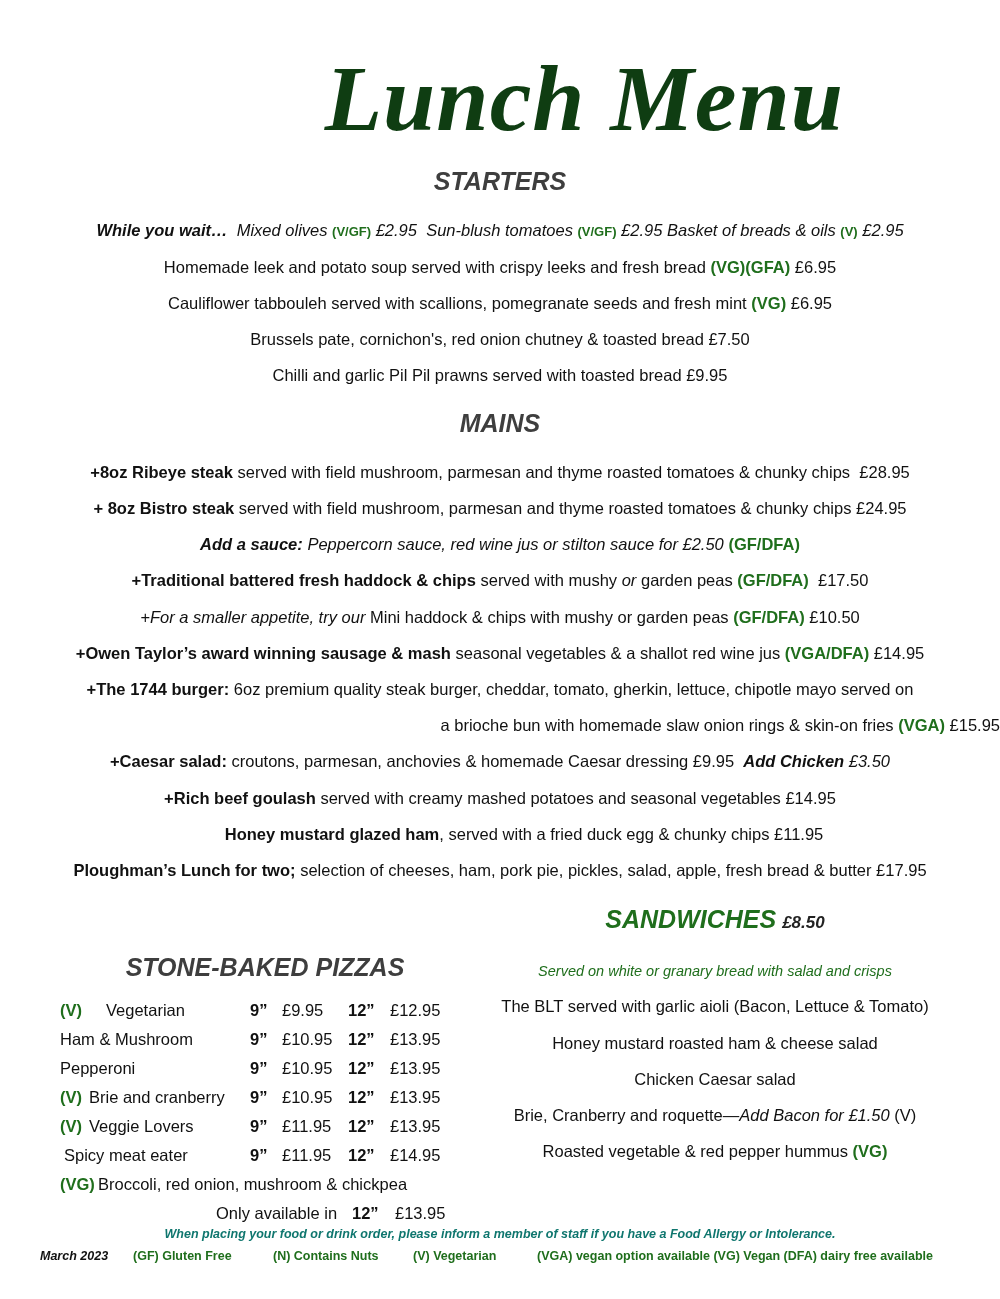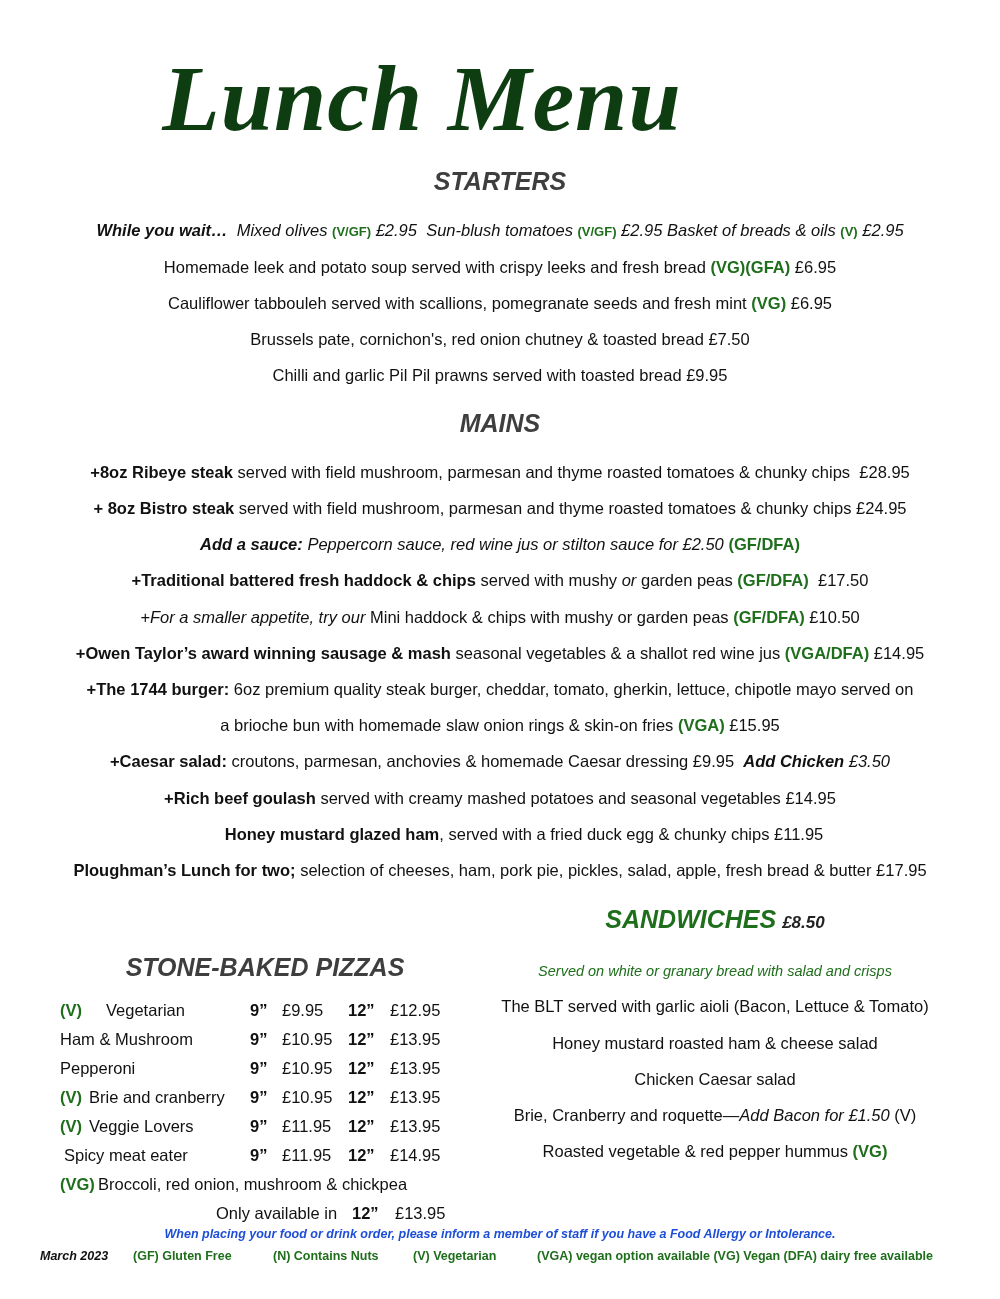--- a/index.html
+++ b/index.html
@@ -1,39 +1,39 @@
 <!DOCTYPE html>
 <html><head>
 <meta charset="utf-8">
 <style>
   html, body { margin: 0; padding: 0; background: #ffffff; }
   body { width: 1000px; height: 1299px; position: relative; overflow: hidden;
          font-family: "Liberation Sans", sans-serif; color: #111; }
-  .title { position: absolute; top: 48px; left: 0; width: 844px; text-align: center;
+  .title { position: absolute; top: 48px; left: 0; width: 844px; text-align: right;
            font-family: "Liberation Serif", serif; font-style: italic; font-weight: bold;
            font-size: 94px; color: #0f3d12; letter-spacing: 1px; line-height: 100px; }
   .section-head { position: absolute; left: 0; width: 1000px; text-align: center;
            font-style: italic; font-weight: bold; font-size: 25px; color: #3e3e3e; }
   .line { position: absolute; left: 0; width: 1000px; text-align: center; font-size: 16.5px;
           white-space: nowrap; line-height: 22px; }
   .b { font-weight: bold; }
   .i { font-style: italic; }
   .g { color: #1f6e1c; font-weight: bold; }
   .gs { color: #1f6e1c; font-weight: bold; font-size: 13px; margin-top: 8px; }
   .col-left { position: absolute; left: 40px; top: 953px; width: 430px; }
   .col-right { position: absolute; left: 465px; top: 905px; width: 500px; }
   .pz-head { text-align: center; font-style: italic; font-weight: bold; font-size: 25px; color: #3e3e3e; margin-left: 20px; }
   .pz-row { position: absolute; left: 20px; font-size: 16.5px; white-space: nowrap; height: 22px; }
   .pz-row span { position: absolute; }
   .sw-head { text-align: center; font-style: italic; font-weight: bold; font-size: 25px; color: #1f6e1c; }
   .sw-price { font-size: 17px; color: #222; margin-left: 6px; }
   .sw-line { position: absolute; left: 0; width: 500px; text-align: center; font-size: 16.5px; white-space: nowrap; }
   .sw-sub { color: #1f6e1c; font-style: italic; font-size: 14.5px; }
   .foot1 { position: absolute; top: 1227px; left: 0; width: 1000px; text-align: center; font-size: 12.5px;
-           font-weight: bold; font-style: italic; color: #1d4ed8; }
+           font-weight: bold; font-style: italic; color: #0f766e; }
   .foot2 { position: absolute; top: 1249px; left: 40px; font-size: 12.5px; font-weight: bold; white-space: nowrap; }
   .foot2 span { position: absolute; white-space: nowrap; }
 </style>
 </head>
 <body>
 
 <div class="title">Lunch Menu</div>
 
 <div class="section-head" style="top:167px;">STARTERS</div>
 
@@ -103,21 +103,21 @@
 <div class="line" style="top:642px;">
   <span class="b">+Owen Taylor’s award winning sausage &amp; mash</span>
   <span>seasonal vegetables &amp; a shallot red wine jus</span>
   <span class="g">(VGA/DFA)</span>
   <span>£14.95</span>
 </div>
 <div class="line" style="top:678px;">
   <span class="b">+The 1744 burger:</span>
   <span>6oz premium quality steak burger, cheddar, tomato, gherkin, lettuce,  chipotle mayo served on</span>
 </div>
-<div class="line" style="top:714px;">
+<div class="line" style="top:714px;text-align:right;">
   <span>a brioche bun with homemade slaw onion rings &amp; skin-on fries</span>
   <span class="g">(VGA)</span>
   <span>£15.95</span>
 </div>
 <div class="line" style="top:750px;">
   <span class="b">+Caesar salad:</span>
   <span>croutons, parmesan, anchovies &amp; homemade Caesar dressing £9.95</span>&nbsp;
   <span class="b i">Add Chicken</span>
   <span class="i">£3.50</span>
 </div>

